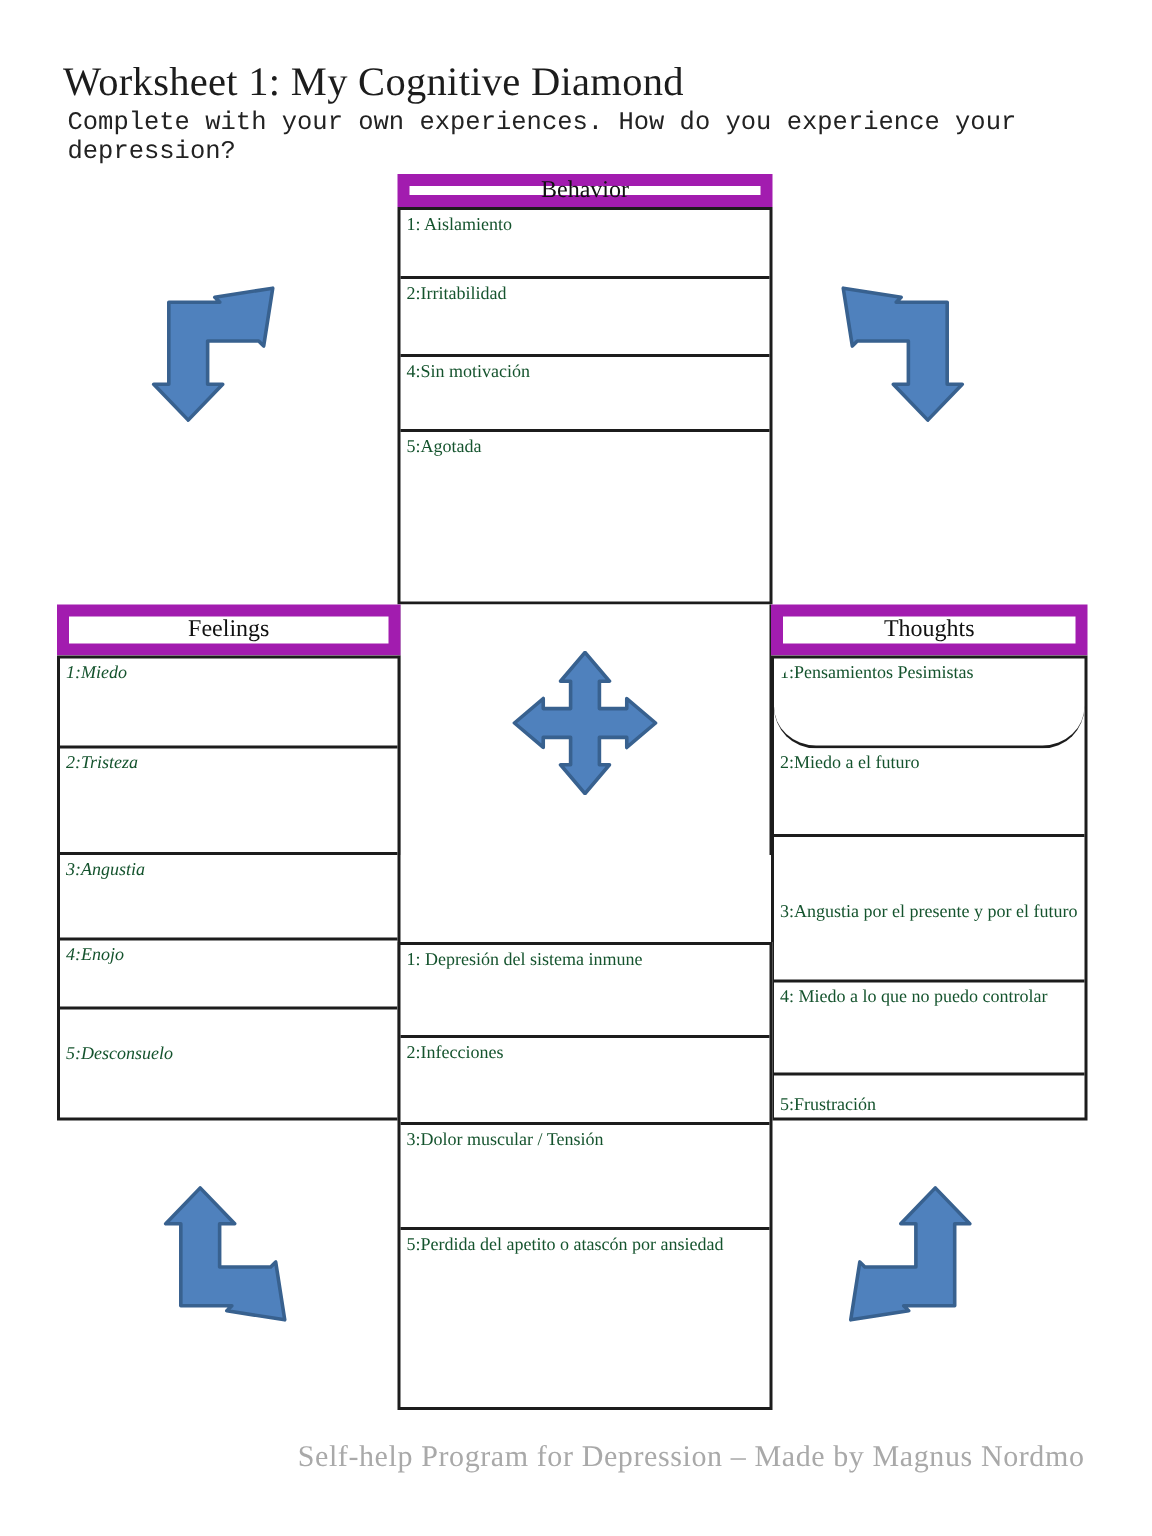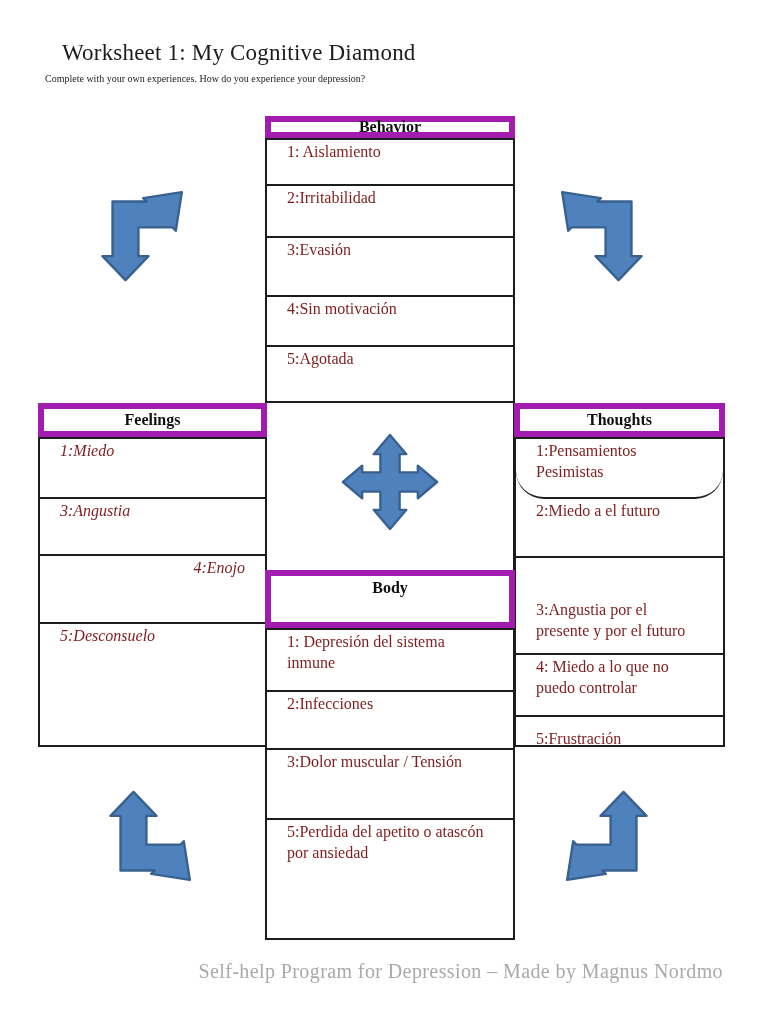--- a/index.html
+++ b/index.html
@@ -3,39 +3,39 @@
 <meta charset="utf-8">
 <style>
   html,body{margin:0;padding:0;background:#e9e9e9;}
   .sheet{
     position:relative;width:768px;height:1024px;background:#ffffff;
     font-family:"Liberation Serif", serif;color:#1a1a1a;overflow:hidden;
     margin:0 auto;
   }
   .abs{position:absolute;}
   .page-title{
-    left:62px;top:40px;font-size:23px;line-height:1.1;letter-spacing:0.2px;color:#1c1c1c;
+    left:42px;top:40px;font-size:27px;line-height:1.1;letter-spacing:0.2px;color:#1c1c1c;
   }
   .page-subtitle{
-    left:45px;top:73px;font-size:10px;color:#222;
+    left:45px;top:73px;font-size:17px;color:#222;font-family:Liberation Mono, monospace;
   }
   
   .sec-header{
-    box-sizing:border-box;border:6px solid #a21caf;background:#fff;
+    box-sizing:border-box;border:8px solid #a21caf;background:#fff;
     display:flex;justify-content:center;align-items:center;
-    font-weight:bold;font-size:16px;color:#111;
+    font-weight:normal;font-size:16px;color:#111;
   }
   .sec-header.top-align{align-items:flex-start;padding-top:3px;}
   
   .rows{
     box-sizing:border-box;border:2px solid #1c1c1c;background:#fff;
   }
   .row{
     box-sizing:border-box;border-bottom:2px solid #1c1c1c;
-    font-size:16px;line-height:1.3;padding:2px 20px;color:#7f1d1d;
+    font-size:12px;line-height:1.3;padding:2px 4px;color:#14532d;
     overflow:hidden;
   }
   .row:last-child{border-bottom:none;}
   
   .center-cell{
     box-sizing:border-box;left:265px;top:403px;width:250px;height:167px;
     border-left:2px solid #1c1c1c;border-right:2px solid #1c1c1c;background:#fff;
   }
   .arrow-svg{display:block;}
   .footer-credit{
@@ -47,49 +47,48 @@
 
 <div class="sheet">
 
   <div class="abs page-title">Worksheet 1: My Cognitive Diamond</div>
   <div class="abs page-subtitle">Complete with your own experiences. How do you experience your depression?</div>
 
   <div class="abs sec-header" style="left:265px;top:116px;width:250px;height:22px;">Behavior</div>
   <div class="abs rows" style="left:265px;top:138px;width:250px;height:265px;">
     <div class="row" style="height:46px;">1: Aislamiento</div>
     <div class="row" style="height:52px;">2:Irritabilidad</div>
-    <div class="row" style="height:59px;">3:Evasión</div>
     <div class="row" style="height:50px;">4:Sin motivación</div>
     <div class="row" style="height:54px;">5:Agotada</div>
   </div>
 
   <div class="abs center-cell">
     <svg class="arrow-svg abs" style="left:70px;top:31px;" width="106" height="96" viewBox="0 0 100 100">
       <path d="M40,21 L33,21 L50,1 L67,21 L60,21 L60,40 L79,40 L79,33 L99,50 L79,67 L79,60 L60,60 L60,79 L67,79 L50,99 L33,79 L40,79 L40,60 L21,60 L21,67 L1,50 L21,33 L21,40 L40,40 Z" fill="#4F81BD" stroke="#38618F" stroke-width="2.5" stroke-linejoin="round"></path>
     </svg>
   </div>
 
   <div class="abs sec-header" style="left:38px;top:403px;width:229px;height:34px;">Feelings</div>
   <div class="abs rows" style="left:38px;top:437px;width:229px;height:310px;font-style:italic;">
     <div class="row" style="height:60px;">1:Miedo</div>
+    <div class="row" style="height:71px;">2:Tristeza</div>
     <div class="row" style="height:57px;">3:Angustia</div>
-    <div class="row" style="height:68px;text-align:right;">4:Enojo</div>
-    <div class="row" style="height:64px;">5:Desconsuelo</div>
+    <div class="row" style="height:46px;">4:Enojo</div>
+    <div class="row" style="height:64px;margin-top:20px;">5:Desconsuelo</div>
   </div>
 
   <div class="abs sec-header" style="left:514px;top:403px;width:211px;height:34px;">Thoughts</div>
   <div class="abs rows" style="left:514px;top:437px;width:211px;height:310px;">
     <div class="row" style="height:60px;border-radius:28px;">1:Pensamientos Pesimistas</div>
     <div class="row" style="height:59px;">2:Miedo a el futuro</div>
     <div class="row" style="height:57px;margin-top:40px;">3:Angustia por el presente y por el futuro</div>
     <div class="row" style="height:62px;">4: Miedo a lo que no puedo controlar</div>
     <div class="row" style="height:56px;margin-top:10px;">5:Frustración</div>
   </div>
 
-  <div class="abs sec-header top-align" style="left:265px;top:570px;width:250px;height:58px;">Body</div>
   <div class="abs rows" style="left:265px;top:628px;width:250px;height:312px;">
     <div class="row" style="height:62px;">1: Depresión del sistema inmune</div>
     <div class="row" style="height:58px;">2:Infecciones</div>
     <div class="row" style="height:70px;">3:Dolor muscular / Tensión</div>
     <div class="row" style="height:54px;">5:Perdida del apetito o atascón por ansiedad</div>
   </div>
 
   <svg class="arrow-svg abs" style="left:100px;top:190px;" width="96" height="92" viewBox="0 0 100 96">
     <path d="M13,12 L48.5,12 L45,8.5 L85.3,2.2 L79,42.5 L75.5,39 L40,39 L40,69 L50.5,69 L26.5,94 L2.5,69 L13,69 Z" fill="#4F81BD" stroke="#38618F" stroke-width="2.5" stroke-linejoin="round"></path>
   </svg>

